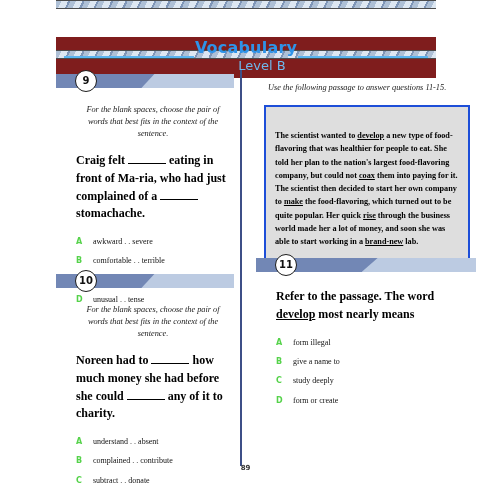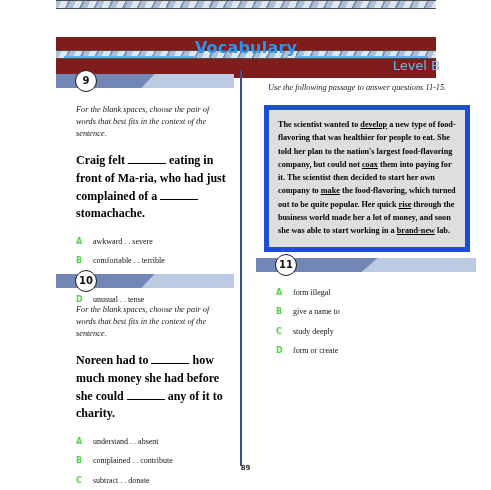--- a/index.html
+++ b/index.html
@@ -62,24 +62,24 @@
     text-align: center;
     font-family: "DejaVu Sans", sans-serif;
     font-size: 16px;
     font-weight: bold;
     color: #2f93e8;
     letter-spacing: 0.2px;
     z-index: 3;
   }
   .header-sub {
     position: absolute;
-    left: 4px;
+    left: 16px;
     top: 21px;
     width: 100%;
-    text-align: right;
+    text-align: center;
     font-family: "DejaVu Sans", sans-serif;
     font-size: 13px;
     color: #6fb8ec;
     z-index: 3;
   }
   .rule-left, .rule-right {
     position: absolute;
     top: 19px;
     height: 1.5px;
     background: #5ab4ef;
@@ -146,20 +146,21 @@
 
   
   .q-block { padding-left: 20px; padding-right: 4px; }
 
   .q-instr {
     font-style: italic;
     font-size: 8.3px;
     line-height: 1.45;
     color: #1a1a1a;
     margin-bottom: 12px;
+    text-align: center;
   }
   .q-stem {
     font-weight: bold;
     font-size: 12px;
     line-height: 1.48;
     color: #000000;
     margin-bottom: 14px;
   }
   .q-stem u, .q-instr u { text-decoration: underline; }
   .blank {
@@ -198,22 +199,22 @@
     font-size: 8.3px;
     line-height: 1.45;
     color: #1a1a1a;
     padding-left: 12px;
     margin-bottom: 11px;
   }
   .passage-box {
     margin-left: 8px;
     margin-right: 6px;
     background: #dedede;
-    border: 5px solid #1d4ed8;
-    padding: 8px 9px 9px 9px;
+    border: 2px solid #1d4ed8;
+    padding: 22px 9px 9px 9px;
     font-weight: bold;
     font-size: 8.2px;
     line-height: 1.62;
     color: #000000;
   }
   .passage-box u { text-decoration: underline; }
 
   
   .page-number {
     position: absolute;
@@ -314,20 +315,23 @@
   </div>
 </div>
 
 <div class="col-right" style="top:256px;">
   <div class="qbanner">
     <div class="banner-dark"></div>
     <div class="banner-light"></div>
     <div class="qbadge">11</div>
   </div>
   <div class="q-block">
+    <div class="q-stem">
+      <span>Refer to the passage. The word </span><u>develop</u><span> most nearly means</span>
+    </div>
     <ul class="choices">
       <li class="choice">
         <span class="choice-letter">A</span>
         <span class="choice-text">form illegal</span>
       </li>
       <li class="choice">
         <span class="choice-letter">B</span>
         <span class="choice-text">give a name to</span>
       </li>
       <li class="choice">

